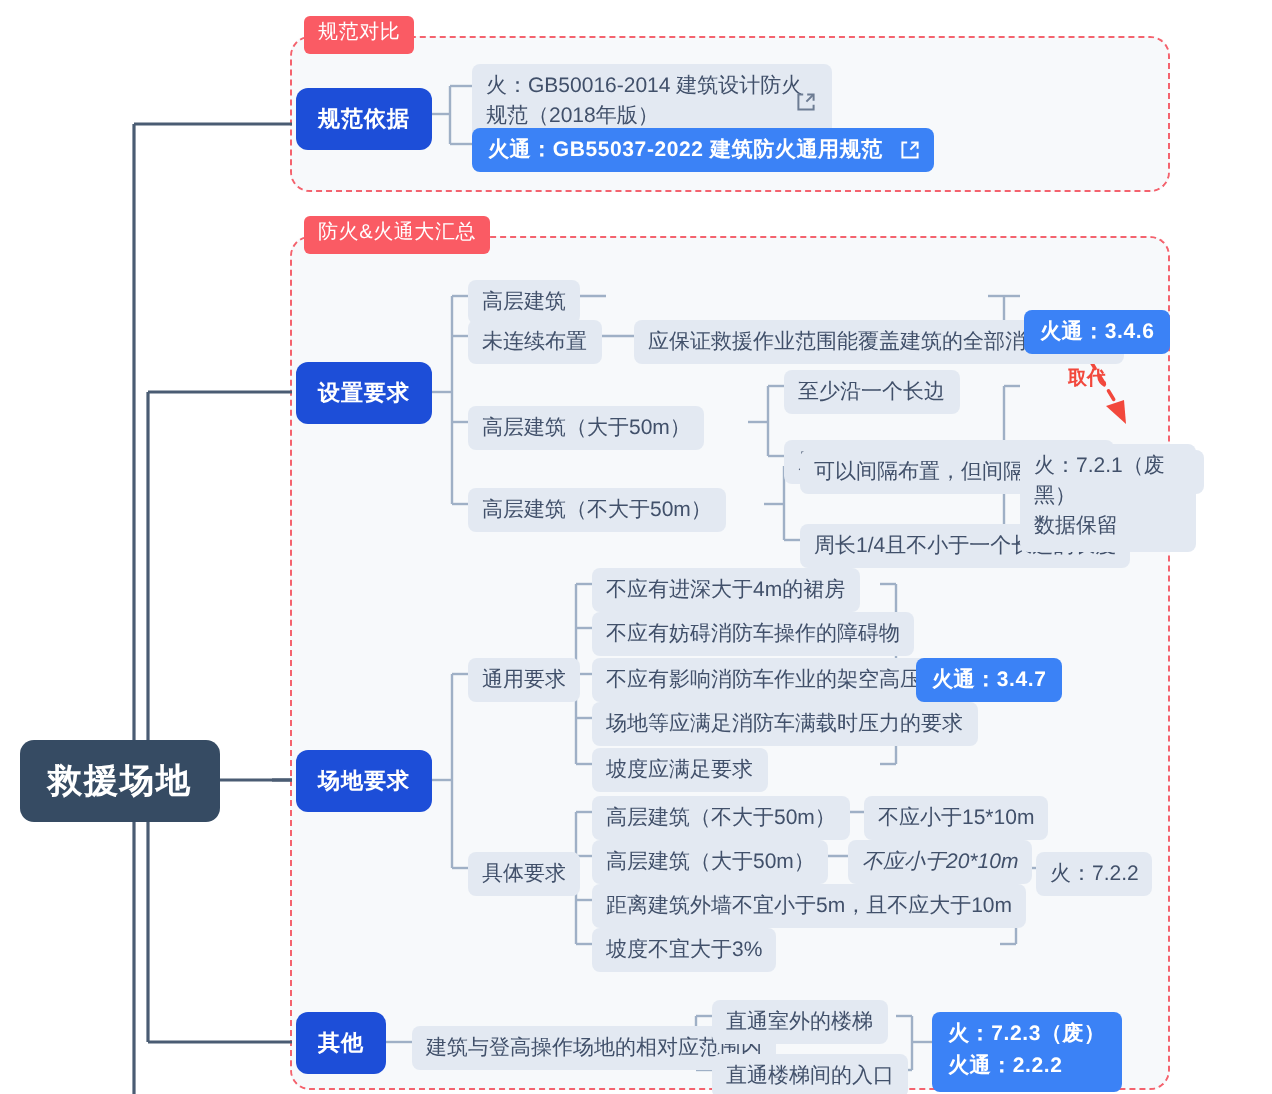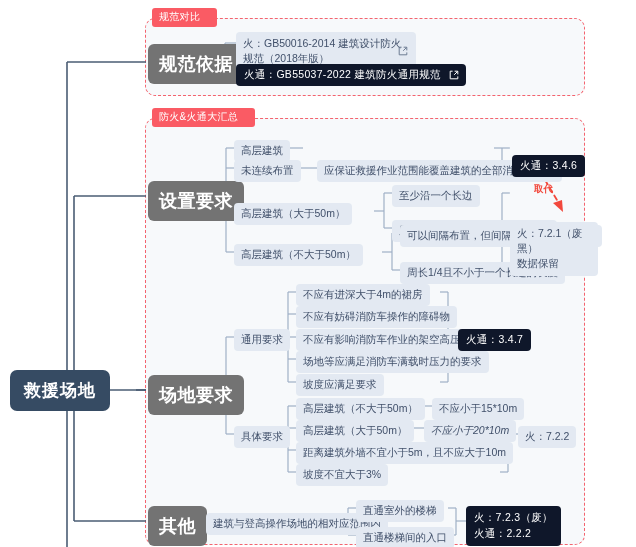--- a/index.html
+++ b/index.html
@@ -32,21 +32,21 @@
     border-radius: 10px;
     background: #f7f9fb;
     box-sizing: border-box;
   }
   .frame-tag {
     position: absolute;
     background: #fa5b64;
     color: #ffffff;
     font-size: 10px;
     line-height: 1;
-    padding: 4px 17px 5px 7px;
+    padding: 4px 7px 5px 7px;
     border-radius: 3px;
     white-space: nowrap;
     letter-spacing: .3px;
   }
   
   .node {
     position: absolute;
     box-sizing: border-box;
     white-space: nowrap;
   }
@@ -55,43 +55,43 @@
     background: #364b63;
     color: #ffffff;
     font-size: 17px;
     font-weight: bold;
     letter-spacing: 1px;
     border-radius: 7px;
     padding: 9px 14px;
   }
   
   .lvl1 {
-    background: #737373;
+    background: #1d4ed8;
     color: #ffffff;
-    font-size: 18px;
+    font-size: 11px;
     font-weight: bold;
     letter-spacing: .5px;
     border-radius: 6px;
     padding: 8px 11px;
   }
   
   .leaf {
     background: #e3e9f2;
     color: #41506a;
     font-size: 10.5px;
     border-radius: 4px;
     padding: 4px 7px;
   }
   .leaf.wrap { white-space: normal; line-height: 1.45; }
   
   .badge-orange {
-    background: #0f172a;
+    background: #3b82f6;
     color: #ffffff;
     font-size: 10.5px;
-    font-weight: normal;
+    font-weight: bold;
     border-radius: 4px;
     padding: 4px 8px;
     letter-spacing: .3px;
   }
   .badge-orange.two-line { line-height: 1.5; white-space: normal; }
   
   .extlink {
     display: inline-block;
     width: 9px; height: 9px;
     vertical-align: -1px;

